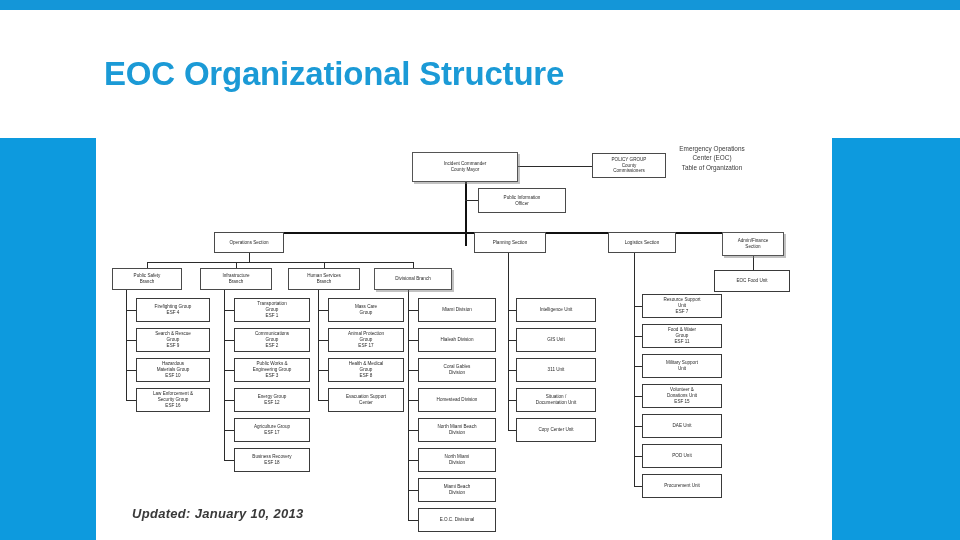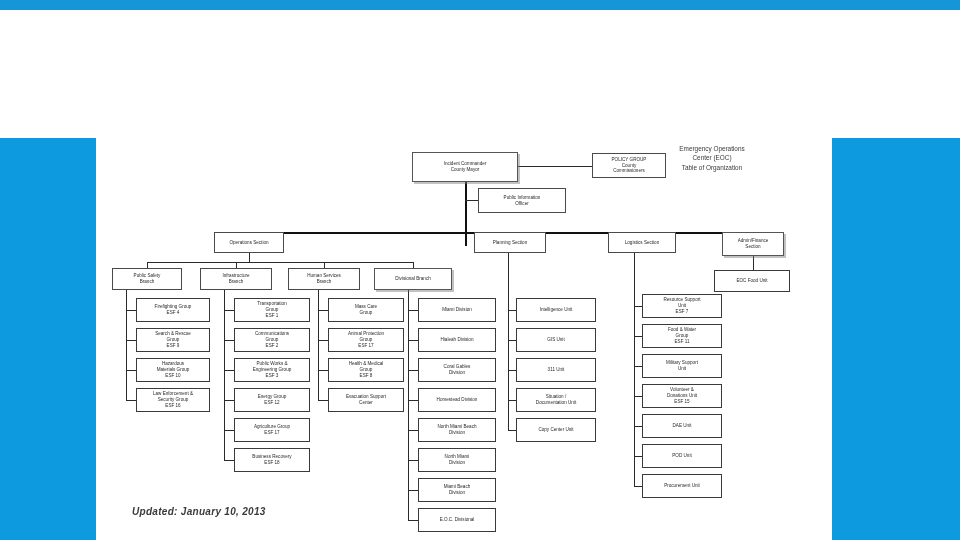--- a/index.html
+++ b/index.html
@@ -49,33 +49,34 @@
   .bx.thick{border:1.6px solid #555;box-shadow:2px 2px 0 rgba(120,120,120,.45);}
   .bx.hdr{border:1.4px solid #4a4a4a;}
 
   .freetext{
     position:absolute;text-align:center;color:#3a3a3a;
     font-size:6.4px;line-height:1.45;
     font-family:"Liberation Sans", sans-serif;
   }
   .updated{
     position:absolute;left:36px;top:368px;
-    font-size:10px;font-style:italic;font-weight:bold;color:#3a3a3a;
+    font-size:13px;font-style:italic;font-weight:bold;color:#3a3a3a;
     letter-spacing:.3px;
   }
 </style>
 </head>
 <body>
 
 <div id="slide">
 
   <div class="topbar"></div>
   <div class="leftpanel"></div>
   <div class="rightpanel"></div>
 
+  <div class="title">EOC Organizational Structure</div>
 
   <div id="chart">
     <div class="layer" id="lines">
         <div class="ln lnh" style="left: 422px; top: 28px; width: 74px;"></div>
         <div class="ln lnv2" style="left: 369px; top: 44px; height: 64px;"></div>
         <div class="ln lnh" style="left: 369px; top: 62px; width: 13px;"></div>
         <div class="ln lnh2" style="left: 369px; top: 94px; width: 266px;"></div>
         <div class="ln lnv" style="left: 153px; top: 94px; height: 6px;"></div>
         <div class="ln lnv" style="left: 414px; top: 94px; height: 6px;"></div>
         <div class="ln lnv" style="left: 546px; top: 94px; height: 6px;"></div>

